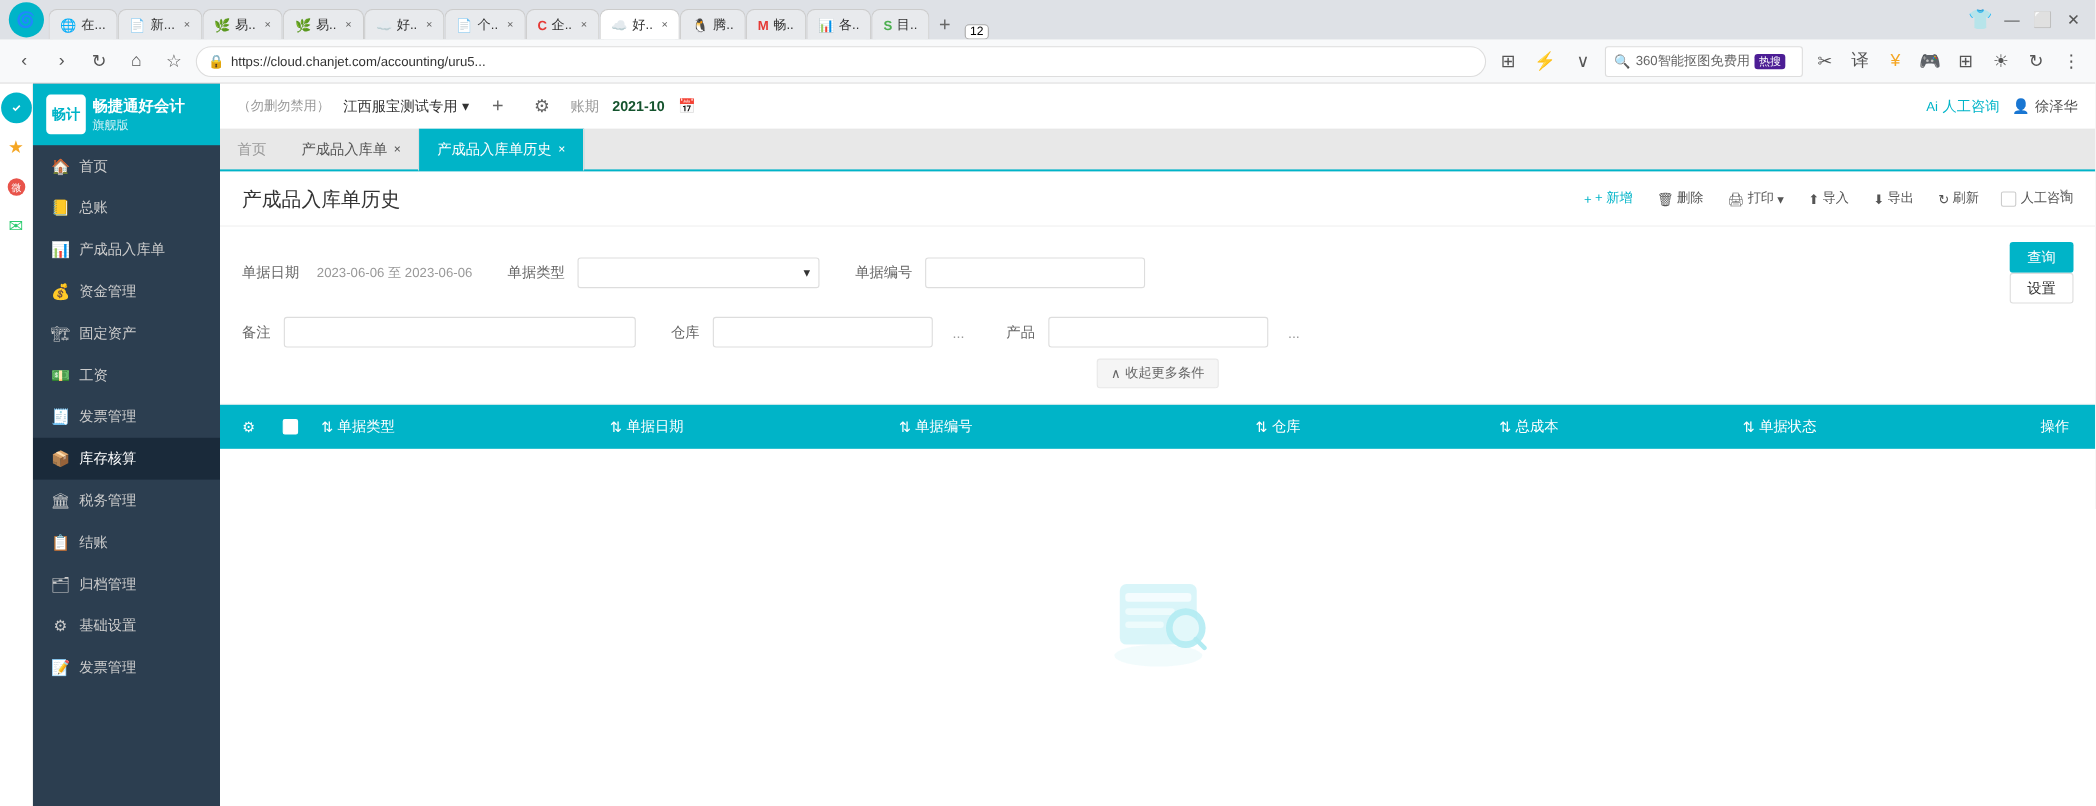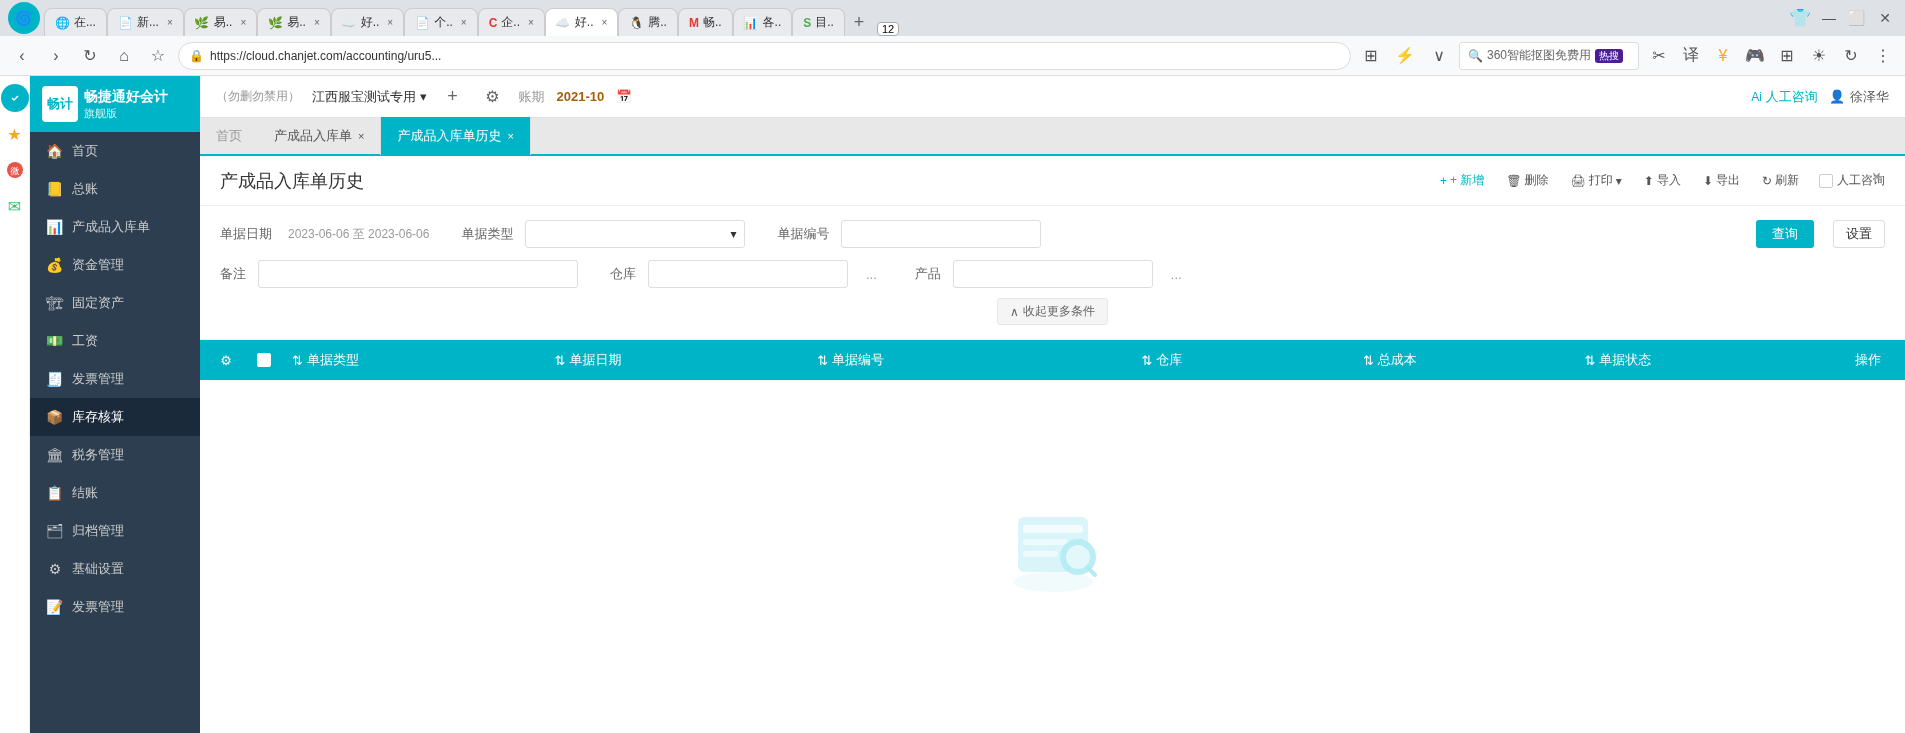--- a/index.html
+++ b/index.html
@@ -446,21 +446,21 @@
 
       <div class="app-header">
         <span style="color:#999;font-size:12px;">（勿删勿禁用）</span>
         <div class="account-select">
           <span>江西服宝测试专用</span>
           <span>▾</span>
         </div>
         <div class="nav-btn" style="font-size:18px;color:#666;">+</div>
         <div class="nav-btn" style="font-size:16px;color:#666;">⚙</div>
         <span class="period-label">账期</span>
-        <span class="period-value" style="color:#a16207;font-weight:bold;">2021-10</span>
+        <span class="period-value" style="color:#14532d;font-weight:bold;">2021-10</span>
         <span style="color:#666;cursor:pointer;">📅</span>
         <div class="header-right">
           <div class="header-user-btn">
             <span style="font-size:12px;">Ai</span>
             <span>人工咨询</span>
           </div>
           <div style="display:flex;align-items:center;gap:4px;cursor:pointer;">
             <span style="color:#666;">👤</span>
             <span style="color:#555;">徐泽华</span>
           </div>
@@ -526,21 +526,21 @@
 
             <span class="filter-label" style="margin-left:20px;">单据类型</span>
             <div class="filter-select" style="min-width:220px;">
               <span></span>
               <span>▾</span>
             </div>
 
             <span class="filter-label" style="margin-left:20px;">单据编号</span>
             <input class="filter-input" type="text" style="min-width: 200px;">
 
-            <div style="display:flex;flex-direction:row;gap:19px;margin-left:auto;">
+            <div style="display:flex;flex-direction:column;gap:0;margin-left:auto;">
               <button class="query-btn">查询</button>
               <button class="settings-btn">设置</button>
             </div>
           </div>
 
           <div class="filter-row" style="margin-bottom:4px;">
             <span class="filter-label">备注</span>
             <input class="filter-input" type="text" style="min-width: 320px;">
 
             <span class="filter-label" style="margin-left:20px;">仓库</span>

